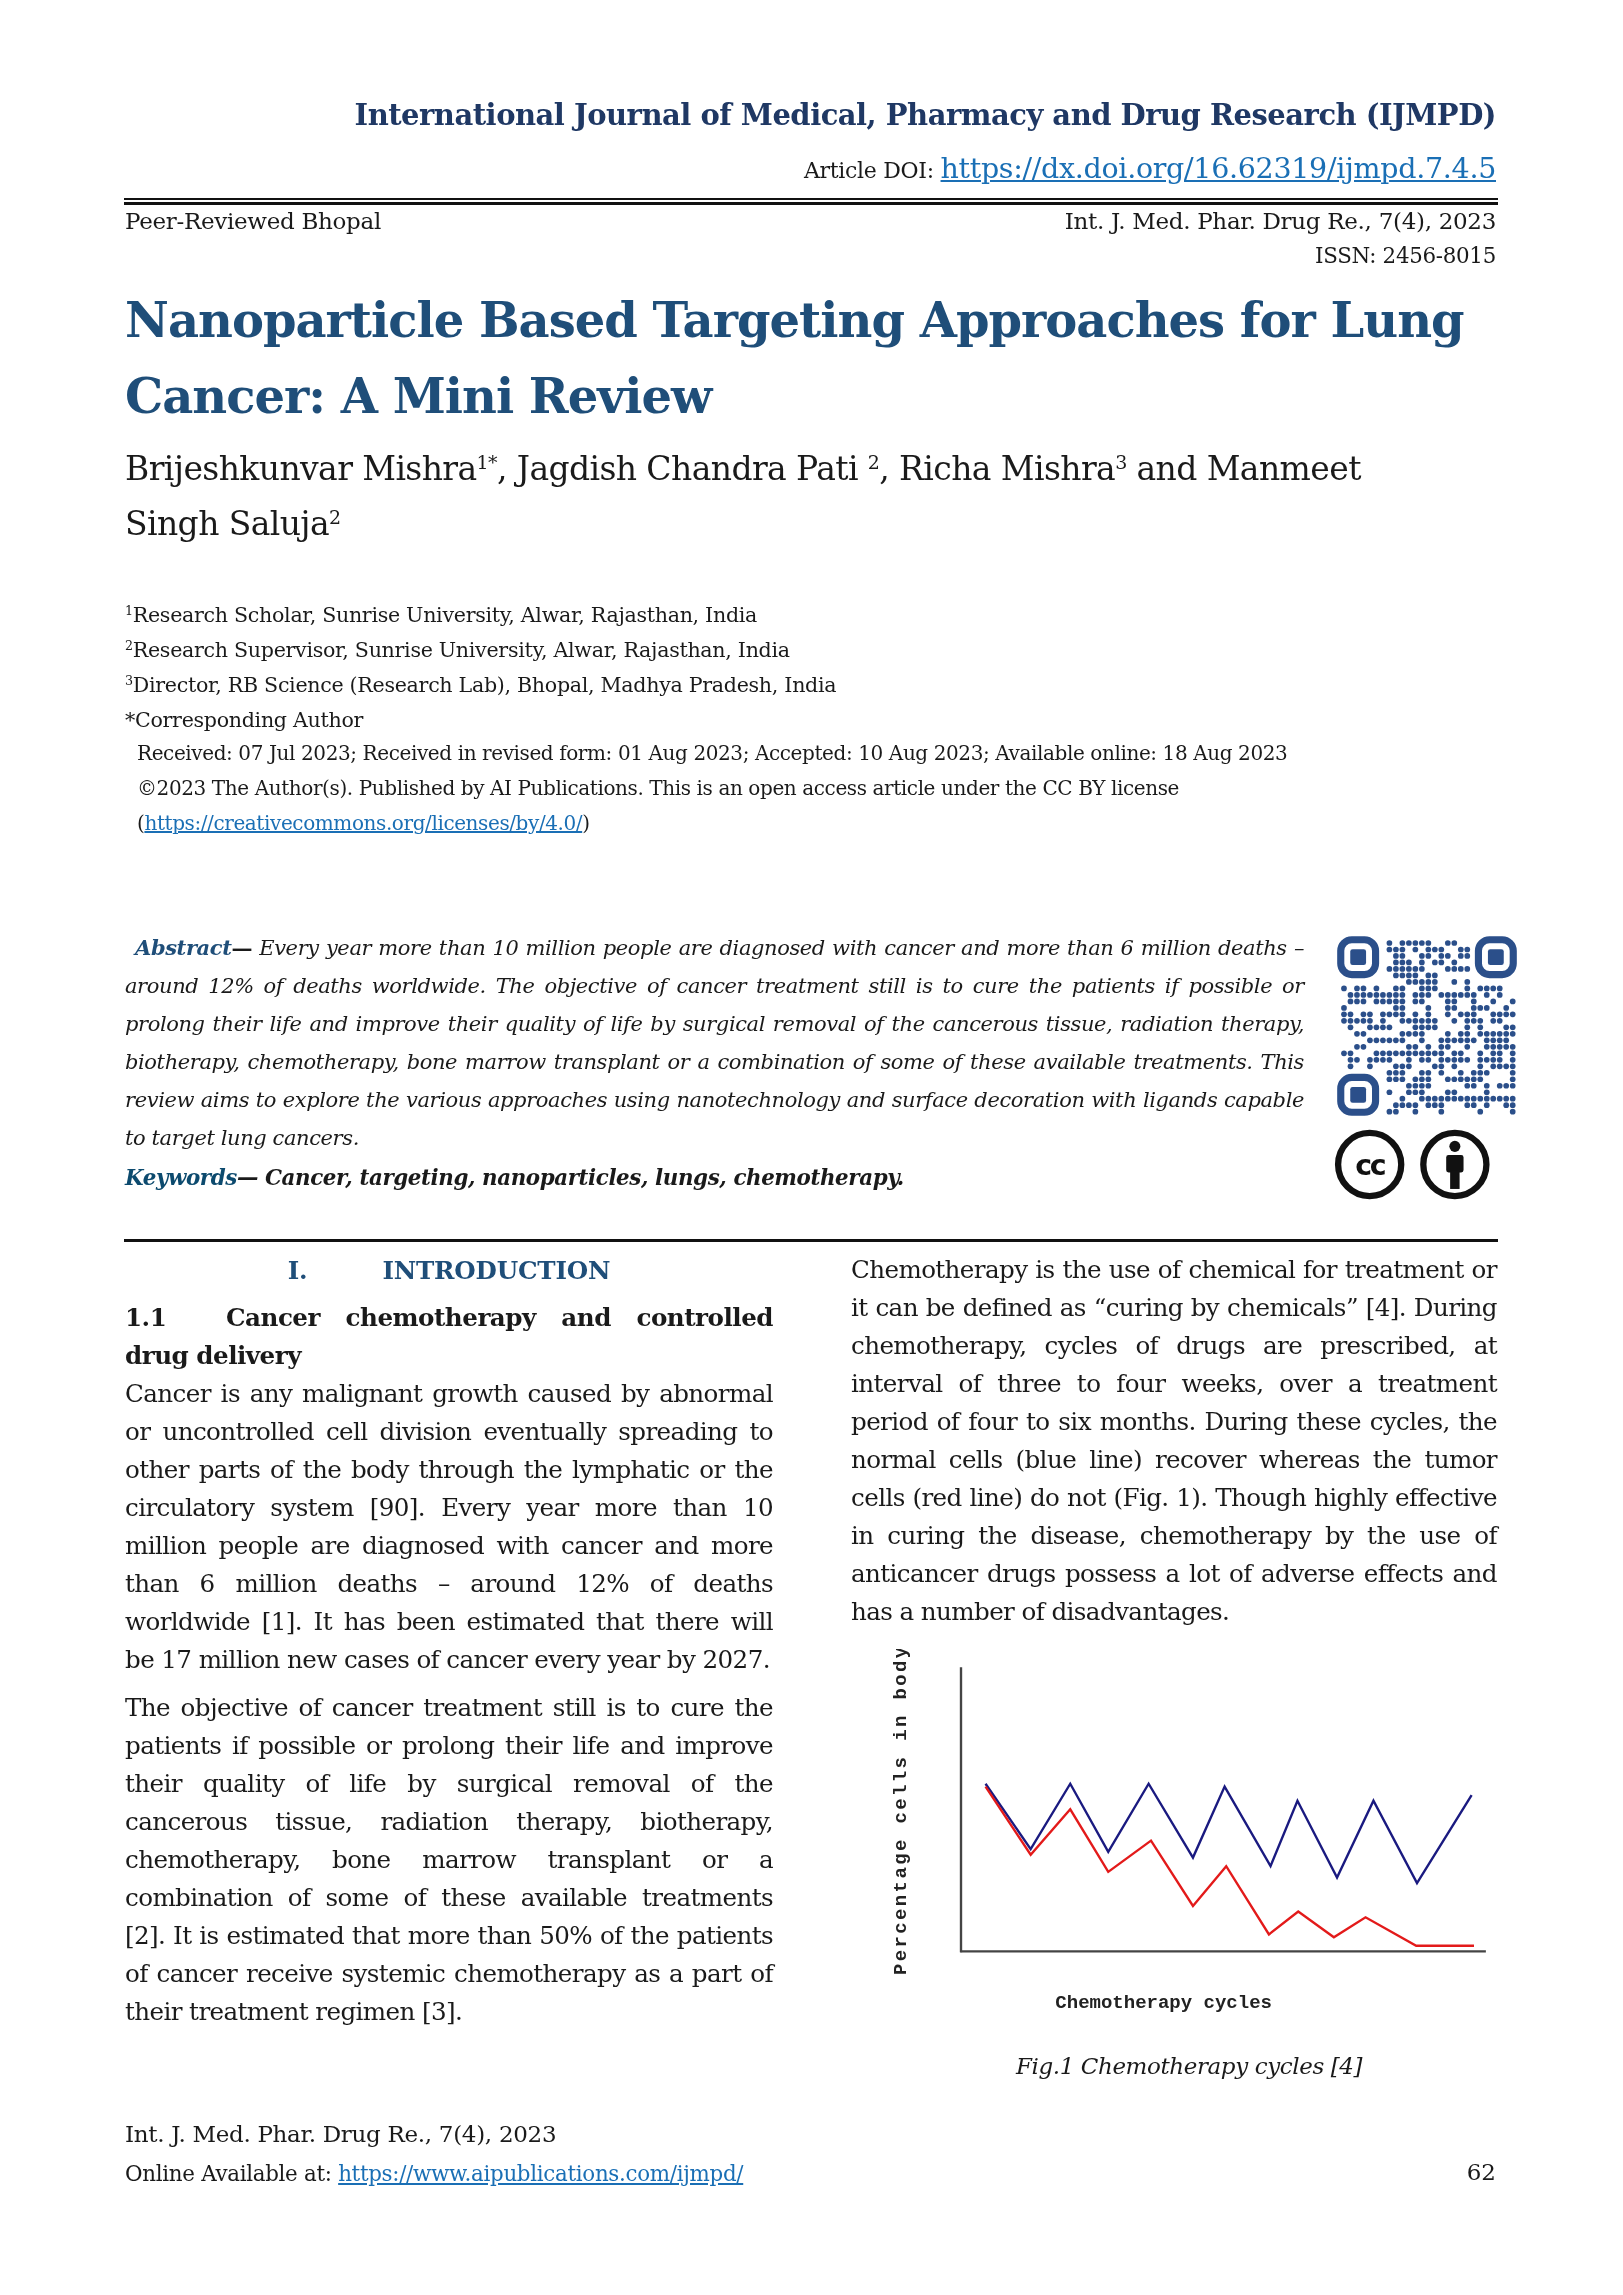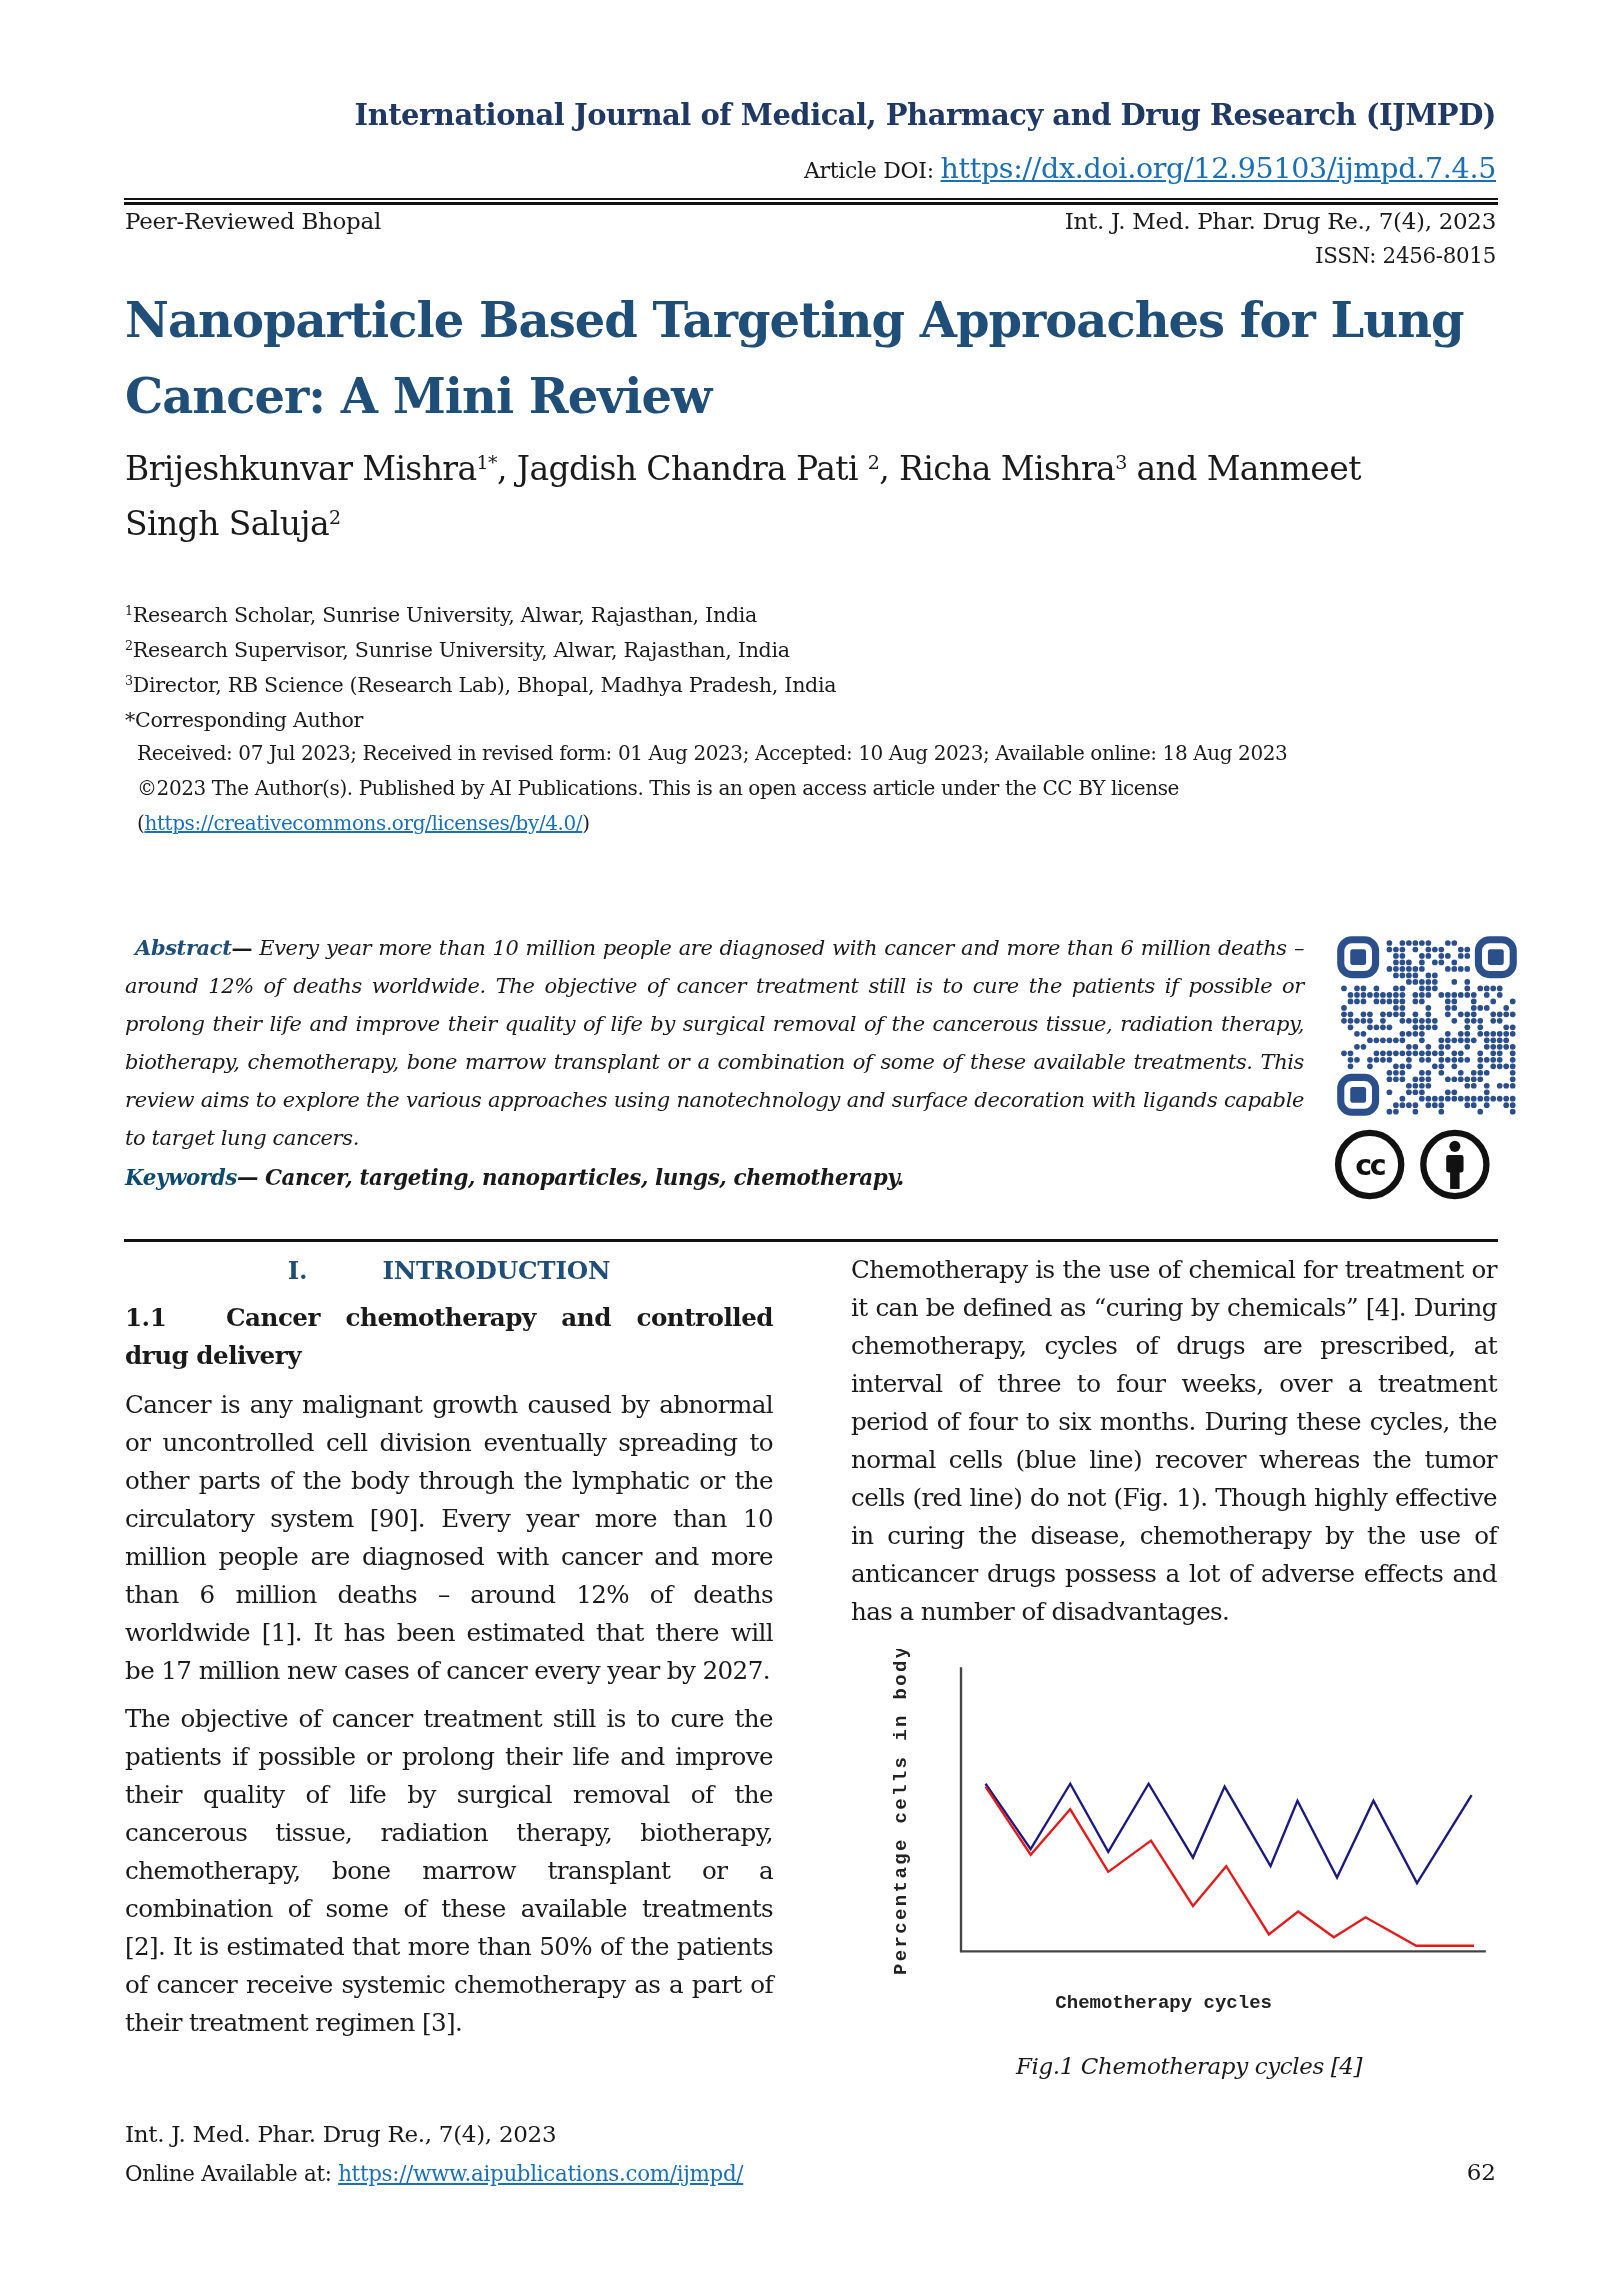--- a/index.html
+++ b/index.html
@@ -43,42 +43,42 @@
   .cc-icons { left: 1334px; top: 1129px; width: 166px; height: 71px; }
 
   .divider { left: 124px; width: 1374px; top: 1239px; height: 3.2px; background: #111; }
 
   
   .col-left { left: 125px; top: 1251px; width: 648px; }
   .sec-heading { font-size: 24.6px; font-weight: bold; color: #1f4e79; text-align: center;
                  letter-spacing: -0.2px; height: 48px; line-height: 40px; }
   .sec-heading .num { margin-right: 75px; }
   .subsec-heading { font-size: 24.6px; font-weight: bold; line-height: 38px; text-align: justify;
-                    text-align-last: left; letter-spacing: -0.5px; margin-bottom: 11px; }
+                    text-align-last: left; letter-spacing: -0.5px; }
   .subsec-heading .num { display: inline-block; width: 101px; }
   .body-p { font-size: 24.6px; line-height: 38px; text-align: justify; letter-spacing: -0.6px; margin: 0 0 9.5px 0; }
 
   
   .col-right { left: 851px; top: 1251px; width: 646px; }
 
   
   .chart { left: 848px; top: 1649px; width: 682px; height: 380px; }
   .fig-caption { left: 848px; top: 2053px; width: 682px; text-align: center; font-size: 23px; font-style: italic; letter-spacing: -0.4px; }
 
   
   .footer-cite { left: 125px; top: 2121px; font-size: 23px; letter-spacing: -0.3px; white-space: nowrap; }
   .footer-online { left: 125px; top: 2161px; font-size: 21.4px; letter-spacing: -0.3px; white-space: nowrap; }
   .page-num { right: 127px; top: 2159px; font-size: 23px; }
 </style>
 </head>
 <body>
 
 <div class="abs journal-title">International Journal of Medical, Pharmacy and Drug Research (IJMPD)</div>
 <div class="abs doi-line">
-  <span class="doi-label">Article  DOI: </span><a class="link">https://dx.doi.org/12.95103/ijmpd.7.4.5</a>
+  <span class="doi-label">Article  DOI: </span><a class="link">https://dx.doi.org/16.62319/ijmpd.7.4.5</a>
 </div>
 <div class="abs rule-thin"></div>
 <div class="abs rule-thick"></div>
 <div class="abs peer">Peer-Reviewed Bhopal</div>
 <div class="abs citation">Int. J. Med. Phar. Drug Re., 7(4), 2023</div>
 <div class="abs issn">ISSN: 2456-8015</div>
 
 <div class="abs paper-title">
   <div>Nanoparticle Based Targeting Approaches for Lung</div>
   <div>Cancer: A Mini Review</div>

